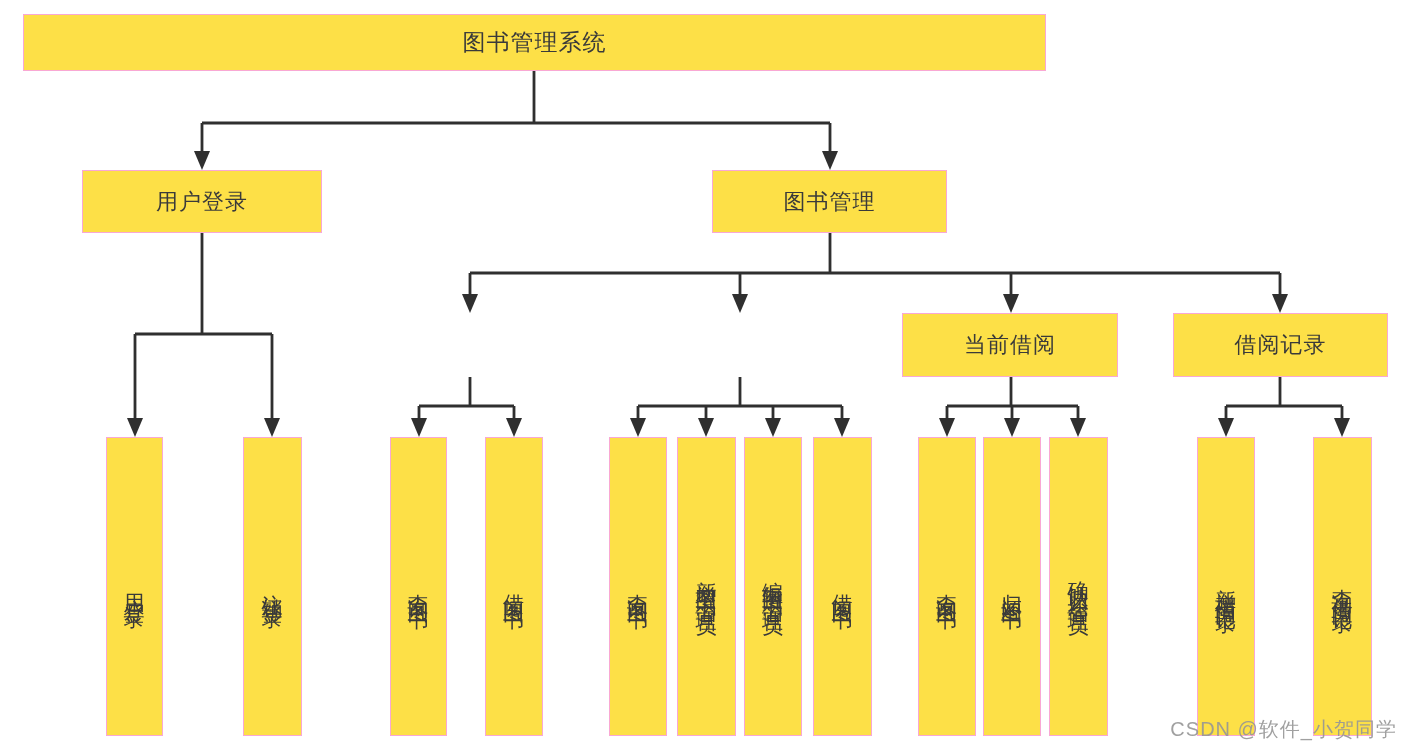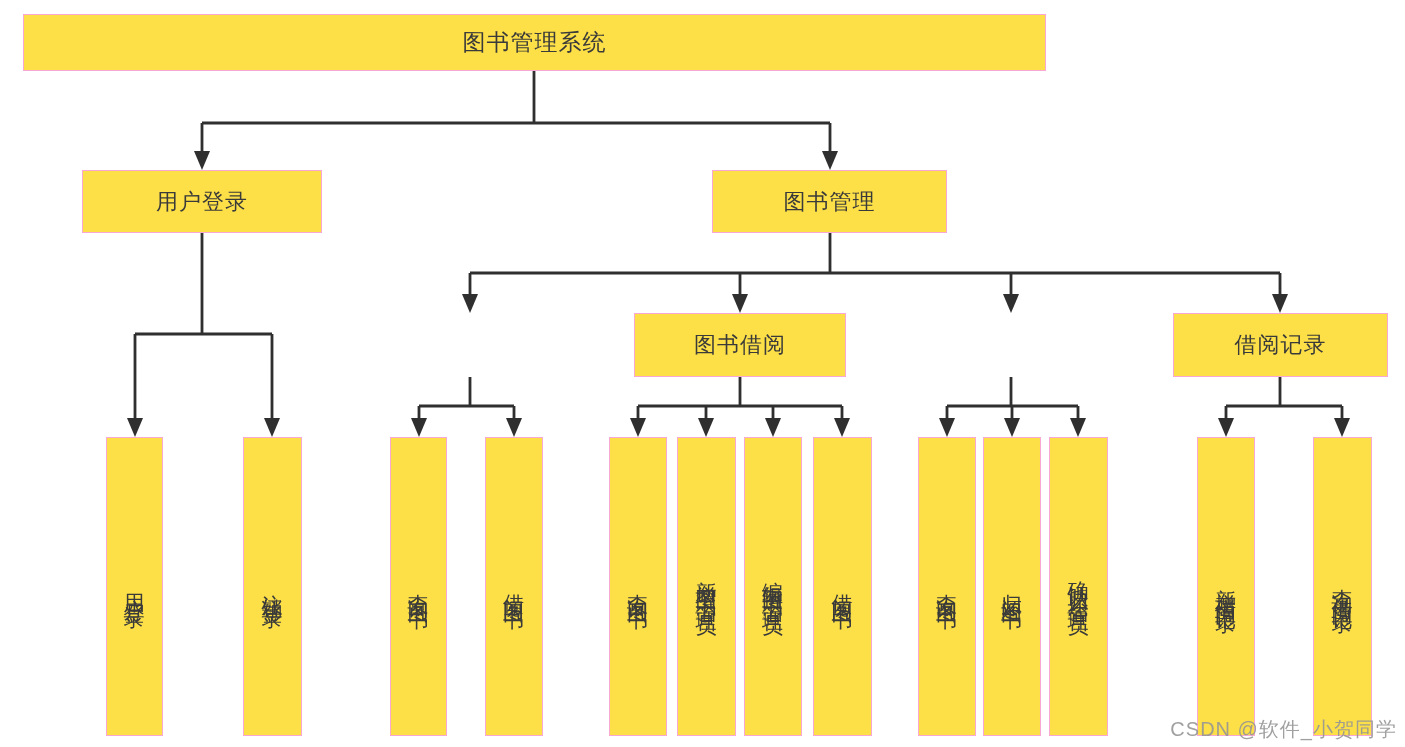--- a/index.html
+++ b/index.html
@@ -102,22 +102,22 @@
     <span>图书管理系统</span>
   </div>
 
   <div class="node h" style="left:82px; top:170px; width:240px; height:63px;">
     <span>用户登录</span>
   </div>
   <div class="node h" style="left:712px; top:170px; width:235px; height:63px;">
     <span>图书管理</span>
   </div>
 
-  <div class="node h" style="left:634px; top:313px; width:212px; height:64px;">
-    <span>图书借阅</span>
+  <div class="node h" style="left:902px; top:313px; width:216px; height:64px;">
+    <span>当前借阅</span>
   </div>
   <div class="node h" style="left:1173px; top:313px; width:215px; height:64px;">
     <span>借阅记录</span>
   </div>
 
   <div class="node leaf" style="left:106px; top:437px; width:57px; height:299px;">
     <span>用户登录</span>
   </div>
   <div class="node leaf" style="left:243px; top:437px; width:59px; height:299px;">
     <span>注销登录</span>

